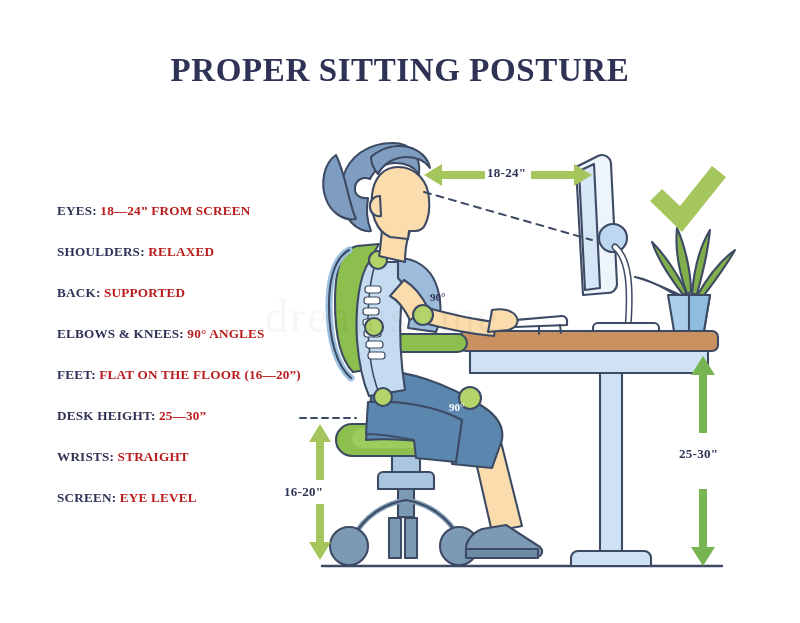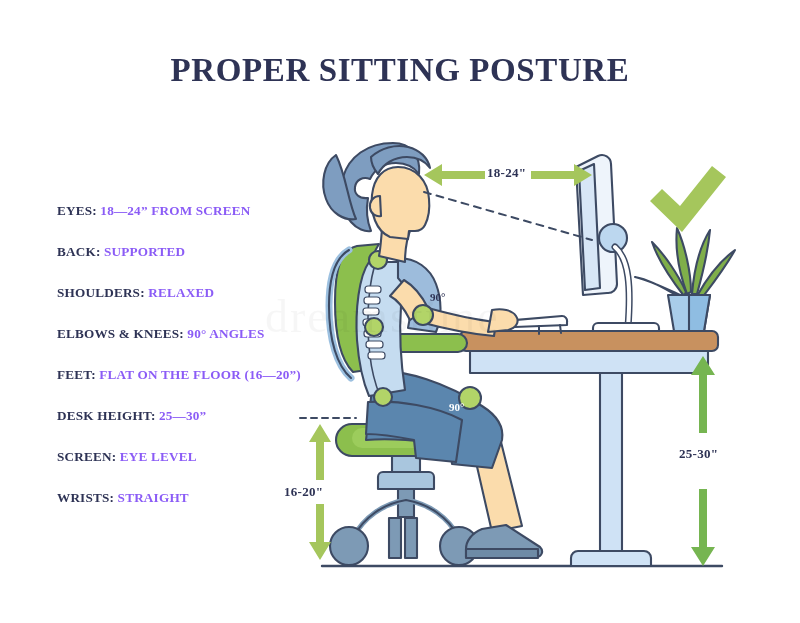--- a/index.html
+++ b/index.html
@@ -20,21 +20,21 @@
 
   
   .list{position:absolute;left:57px;top:203px;width:270px;}
   .list-row{
     height:41px;line-height:16px;
     font-family:"Liberation Serif", serif;
     font-weight:bold;font-size:13.2px;letter-spacing:0.2px;
     white-space:nowrap;
   }
   .lbl{color:#2e3355;text-align:center;}
-  .val{color:#8b5cf6;}
+  .val{color:#b91c1c;}
 
   
   svg.layer{position:absolute;left:0;top:0;width:800px;height:623px;}
 
   
   .meas{
     position:absolute;
     font-family:"Liberation Serif", serif;
     font-weight:bold;font-size:13px;color:#2e3355;letter-spacing:0.3px;
     white-space:nowrap;
@@ -66,46 +66,46 @@
 <div id="stage">
 
   <div class="title">PROPER SITTING POSTURE</div>
 
   <div class="list">
     <div class="list-row">
       <span class="lbl">EYES:</span>
       <span class="val">18—24” FROM SCREEN</span>
     </div>
     <div class="list-row">
+      <span class="lbl">SHOULDERS:</span>
+      <span class="val">RELAXED</span>
+    </div>
+    <div class="list-row">
       <span class="lbl">BACK:</span>
       <span class="val">SUPPORTED</span>
     </div>
     <div class="list-row">
-      <span class="lbl">SHOULDERS:</span>
-      <span class="val">RELAXED</span>
-    </div>
-    <div class="list-row">
       <span class="lbl">ELBOWS &amp; KNEES:</span>
       <span class="val">90° ANGLES</span>
     </div>
     <div class="list-row">
       <span class="lbl">FEET:</span>
       <span class="val">FLAT ON THE FLOOR (16—20”)</span>
     </div>
     <div class="list-row">
       <span class="lbl">DESK HEIGHT:</span>
       <span class="val">25—30”</span>
     </div>
     <div class="list-row">
+      <span class="lbl">WRISTS:</span>
+      <span class="val">STRAIGHT</span>
+    </div>
+    <div class="list-row">
       <span class="lbl">SCREEN:</span>
       <span class="val">EYE LEVEL</span>
-    </div>
-    <div class="list-row">
-      <span class="lbl">WRISTS:</span>
-      <span class="val">STRAIGHT</span>
     </div>
   </div>
 
   <svg class="layer" viewBox="0 0 800 623">
     <g stroke="#3d4a63" stroke-width="2.1" stroke-linejoin="round" stroke-linecap="round" fill="none">
 
       <line x1="322" y1="566" x2="722" y2="566" stroke="#3d4a63" stroke-width="2.4"></line>
 
       <g>
 

